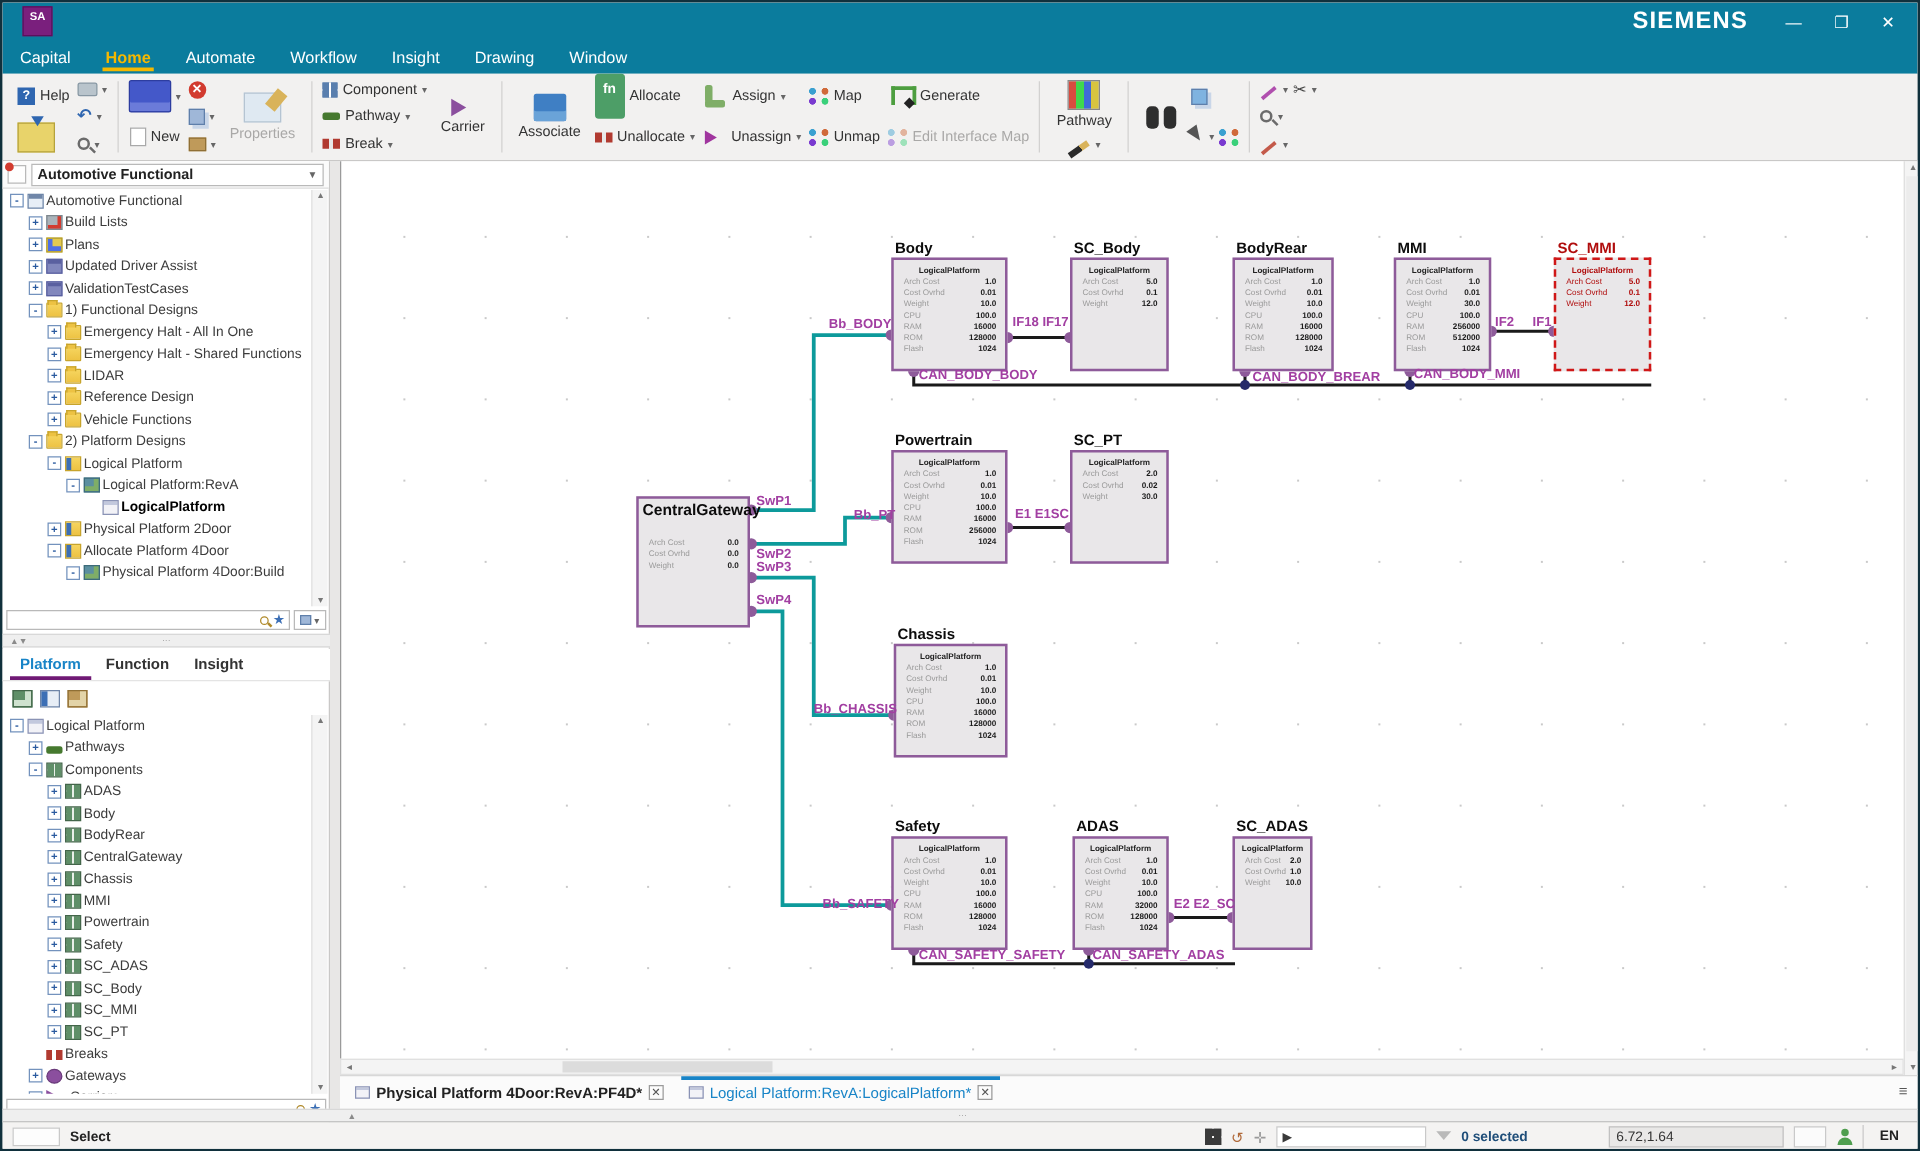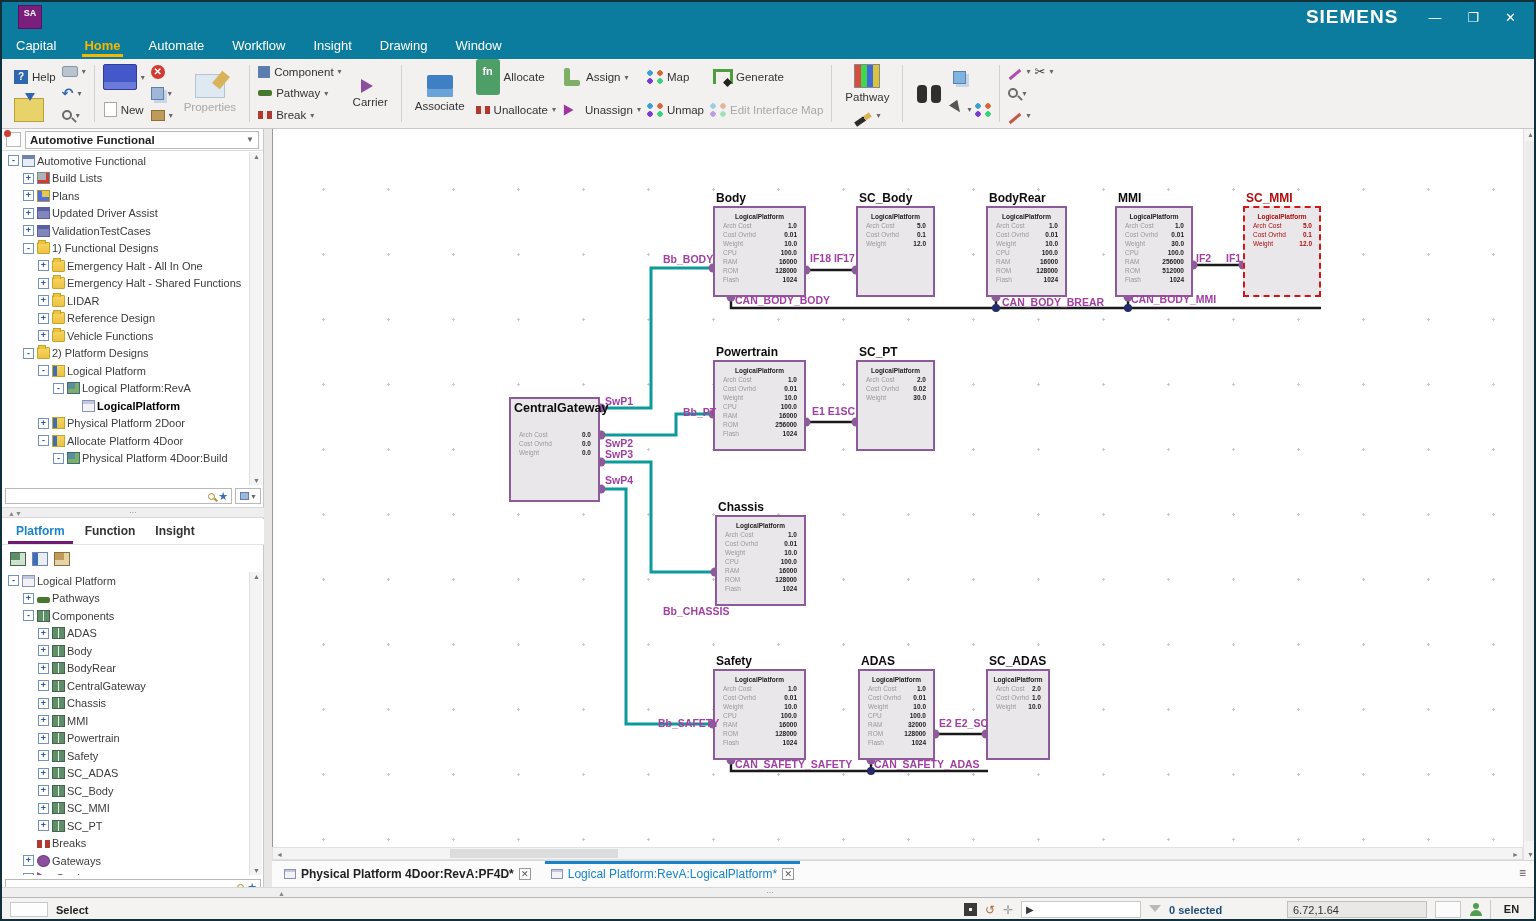--- a/index.html
+++ b/index.html
@@ -944,21 +944,21 @@
         <span class="l">Weight</span>
         <span class="v">10.0</span>
       </div>
     </div>
     <div class="dlabel" style="left: 332px; top: 266px;">SwP1</div>
     <div class="dlabel" style="left: 332px; top: 293px; margin-top: 15px;">SwP2</div>
     <div class="dlabel" style="left: 332px; top: 319px;">SwP3</div>
     <div class="dlabel" style="left: 332px; top: 345px;">SwP4</div>
     <div class="dlabel" style="left: 390px; top: 124px;">Bb_BODY</div>
     <div class="dlabel" style="left: 410px; top: 277px;">Bb_PT</div>
-    <div class="dlabel" style="left: 390px; top: 432px; margin-top: 44px;">Bb_CHASSIS</div>
+    <div class="dlabel" style="left: 378px; top: 432px;">Bb_CHASSIS</div>
     <div class="dlabel" style="left: 385px; top: 588px;">Bb_SAFETY</div>
     <div class="dlabel" style="left: 537px; top: 123px;">IF18 IF17</div>
     <div class="dlabel" style="left: 923px; top: 123px;">IF2</div>
     <div class="dlabel" style="left: 953px; top: 123px;">IF1</div>
     <div class="dlabel" style="left: 539px; top: 276px;">E1  E1SC</div>
     <div class="dlabel" style="left: 666px; top: 588px;">E2  E2_SC</div>
     <div class="dlabel" style="left: 462px; top: 165px;">CAN_BODY_BODY</div>
     <div class="dlabel" style="left: 729px; top: 167px;">CAN_BODY_BREAR</div>
     <div class="dlabel" style="left: 858px; top: 164px;">CAN_BODY_MMI</div>
     <div class="dlabel" style="left: 462px; top: 629px;">CAN_SAFETY_SAFETY</div>

